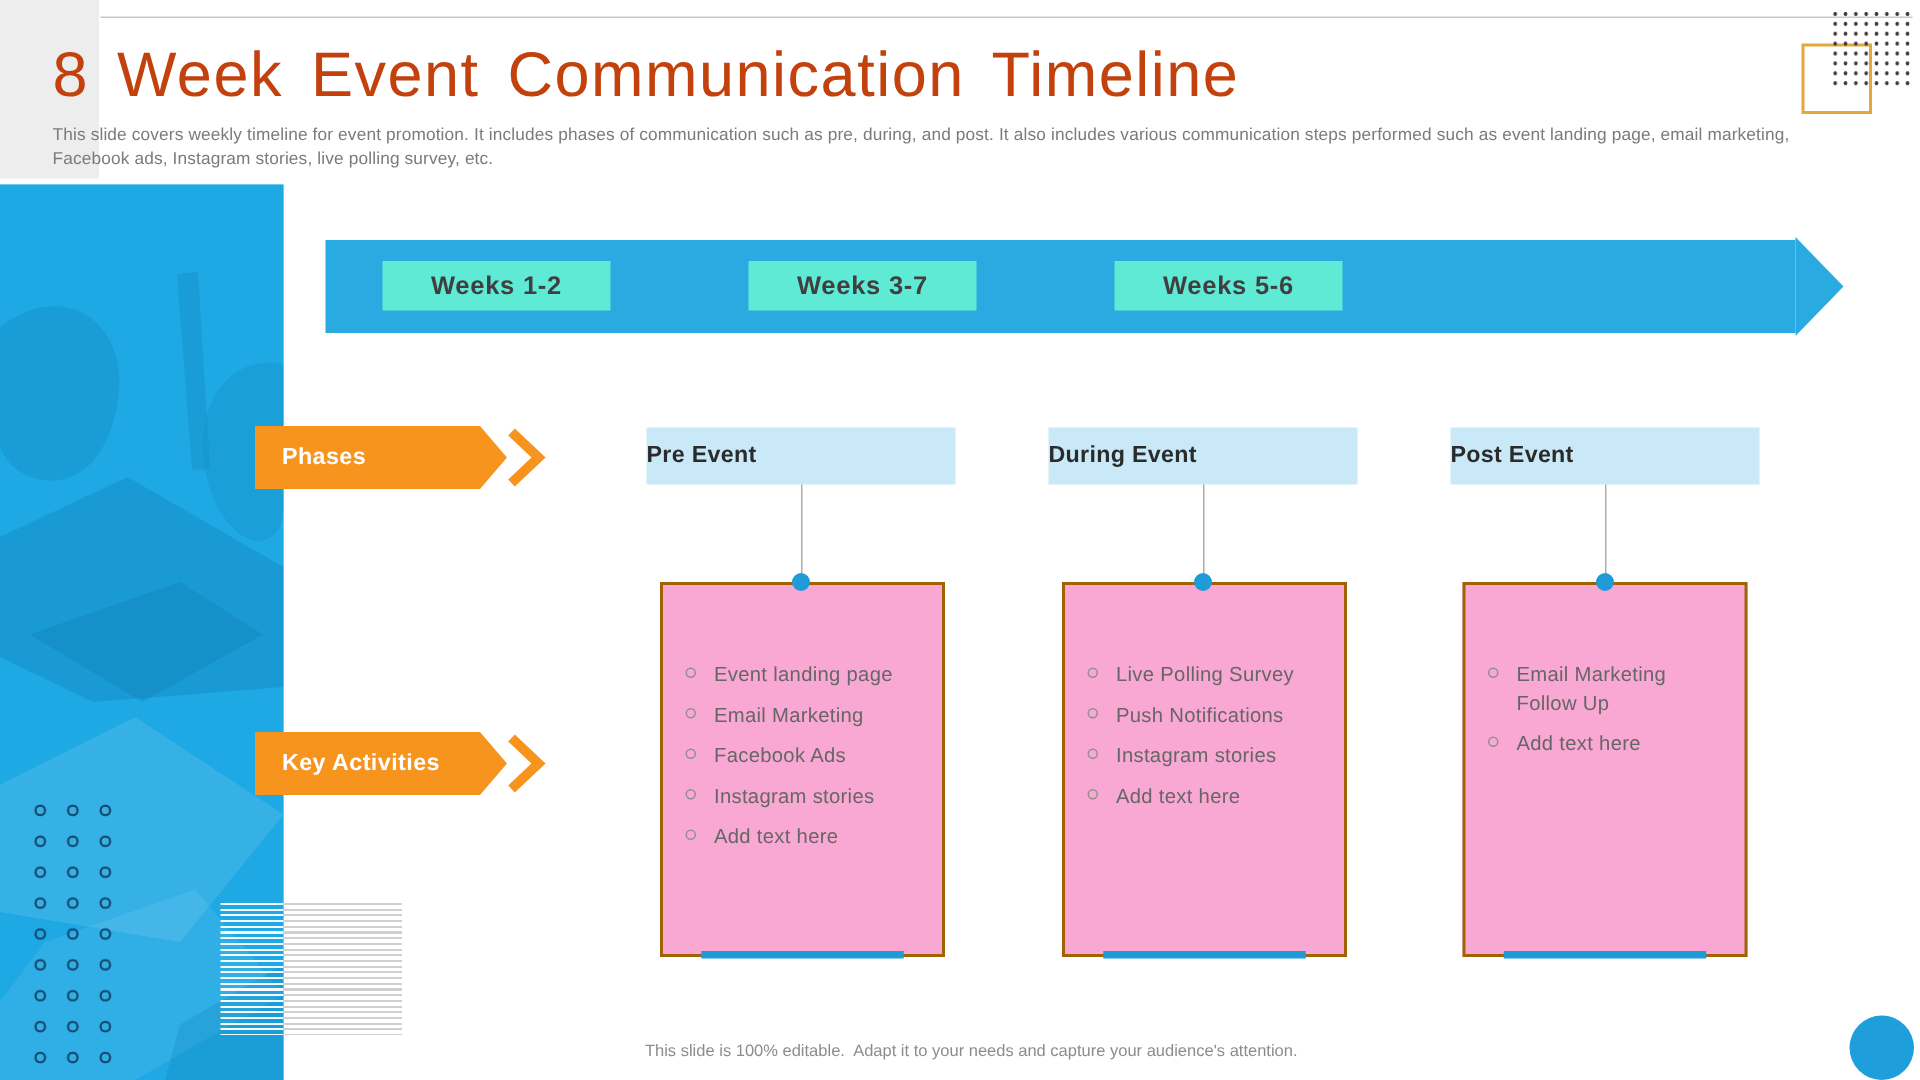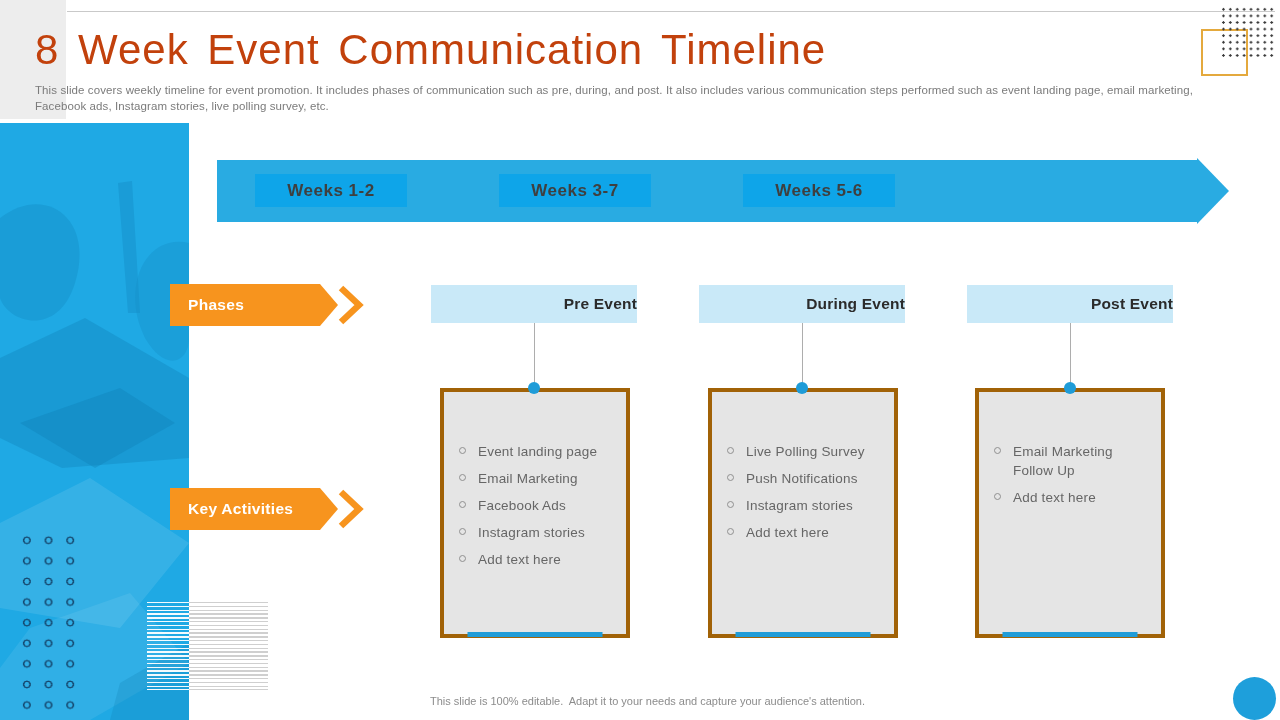--- a/index.html
+++ b/index.html
@@ -33,39 +33,39 @@
     background:repeating-linear-gradient(to bottom, rgba(255,255,255,.95) 0 1.4px, rgba(0,0,0,0) 1.4px 3.8px); }
   .stripes-gray { left:189px; width:79px;
     background:repeating-linear-gradient(to bottom, #cfcfcf 0 1.4px, rgba(0,0,0,0) 1.4px 3.8px); }
   .corner-circle { position:absolute; left:1233px; top:677px; width:43px; height:43px;
     border-radius:50%; background:#1e9fdb; }
 
   
   .tl-bar { position:absolute; left:217px; top:160px; width:980px; height:62px; background:#29abe2; }
   .tl-tip { position:absolute; left:1197px; top:158px; width:0; height:0;
     border-top:33px solid transparent; border-bottom:33px solid transparent; border-left:32px solid #29abe2; }
-  .week-box { position:absolute; top:174px; width:152px; height:33px; background:#0ea5e9;
+  .week-box { position:absolute; top:174px; width:152px; height:33px; background:#5eead4;
     text-align:center; line-height:33px; font-size:17px; font-weight:bold; color:#3f3f3f; letter-spacing:.5px; }
 
   
   .row-label { position:absolute; left:170px; width:205px; height:42px; z-index:4; }
   .row-label svg { position:absolute; left:0; top:0; }
   .row-label .lbl { position:absolute; left:18px; top:0; height:42px; line-height:42px;
     color:#ffffff; font-size:15.5px; font-weight:bold; letter-spacing:.3px; white-space:nowrap; }
 
   
   .phase-box { position:absolute; top:285px; width:206px; height:38px; background:#c9e9f8;
-    text-align:right; line-height:38px; font-size:15.5px; font-weight:bold; color:#2b2b2b; letter-spacing:.2px; }
+    text-align:left; line-height:38px; font-size:15.5px; font-weight:bold; color:#2b2b2b; letter-spacing:.2px; }
 
   
   .conn-line { position:absolute; top:323px; width:1px; height:60px; background:#adadad; }
   .conn-dot { position:absolute; top:382px; width:12px; height:12px; border-radius:50%; background:#1f9cd8; z-index:2; }
 
   
-  .card { position:absolute; top:388px; width:190px; height:250px; background:#e5e5e5; border:4px solid #a16207; }
+  .card { position:absolute; top:388px; width:190px; height:250px; background:#f9a8d4; border:2px solid #a16207; }
   .card ul { list-style:none; padding:50px 8px 0 15px; }
   .card li { display:flex; align-items:flex-start; margin-bottom:8px; }
   .bullet { width:7px; height:7px; border:1.5px solid #909090; border-radius:50%;
     margin:5px 12px 0 0; flex-shrink:0; }
   .card li span.txt { font-size:13.5px; line-height:19px; color:#666666; letter-spacing:.2px; white-space:pre-line; }
   .card-accent { position:absolute; left:50%; bottom:-3px; transform:translateX(-50%);
     width:135px; height:5px; background:#1f9cd8; }
 
   .footer-note { position:absolute; left:0; top:695px; width:1280px; text-align:center;
     font-size:11px; color:#8c8c8c; white-space:pre-wrap;padding-left:15px; }

